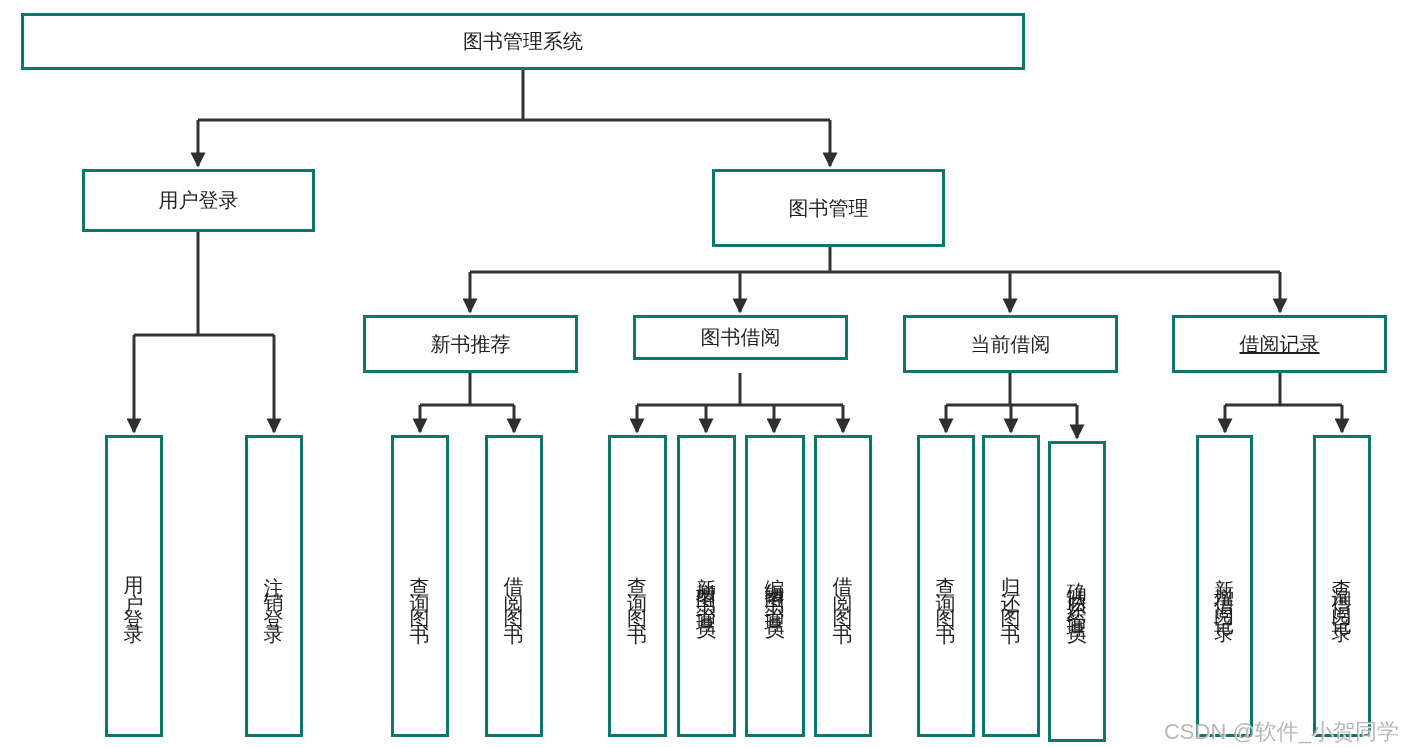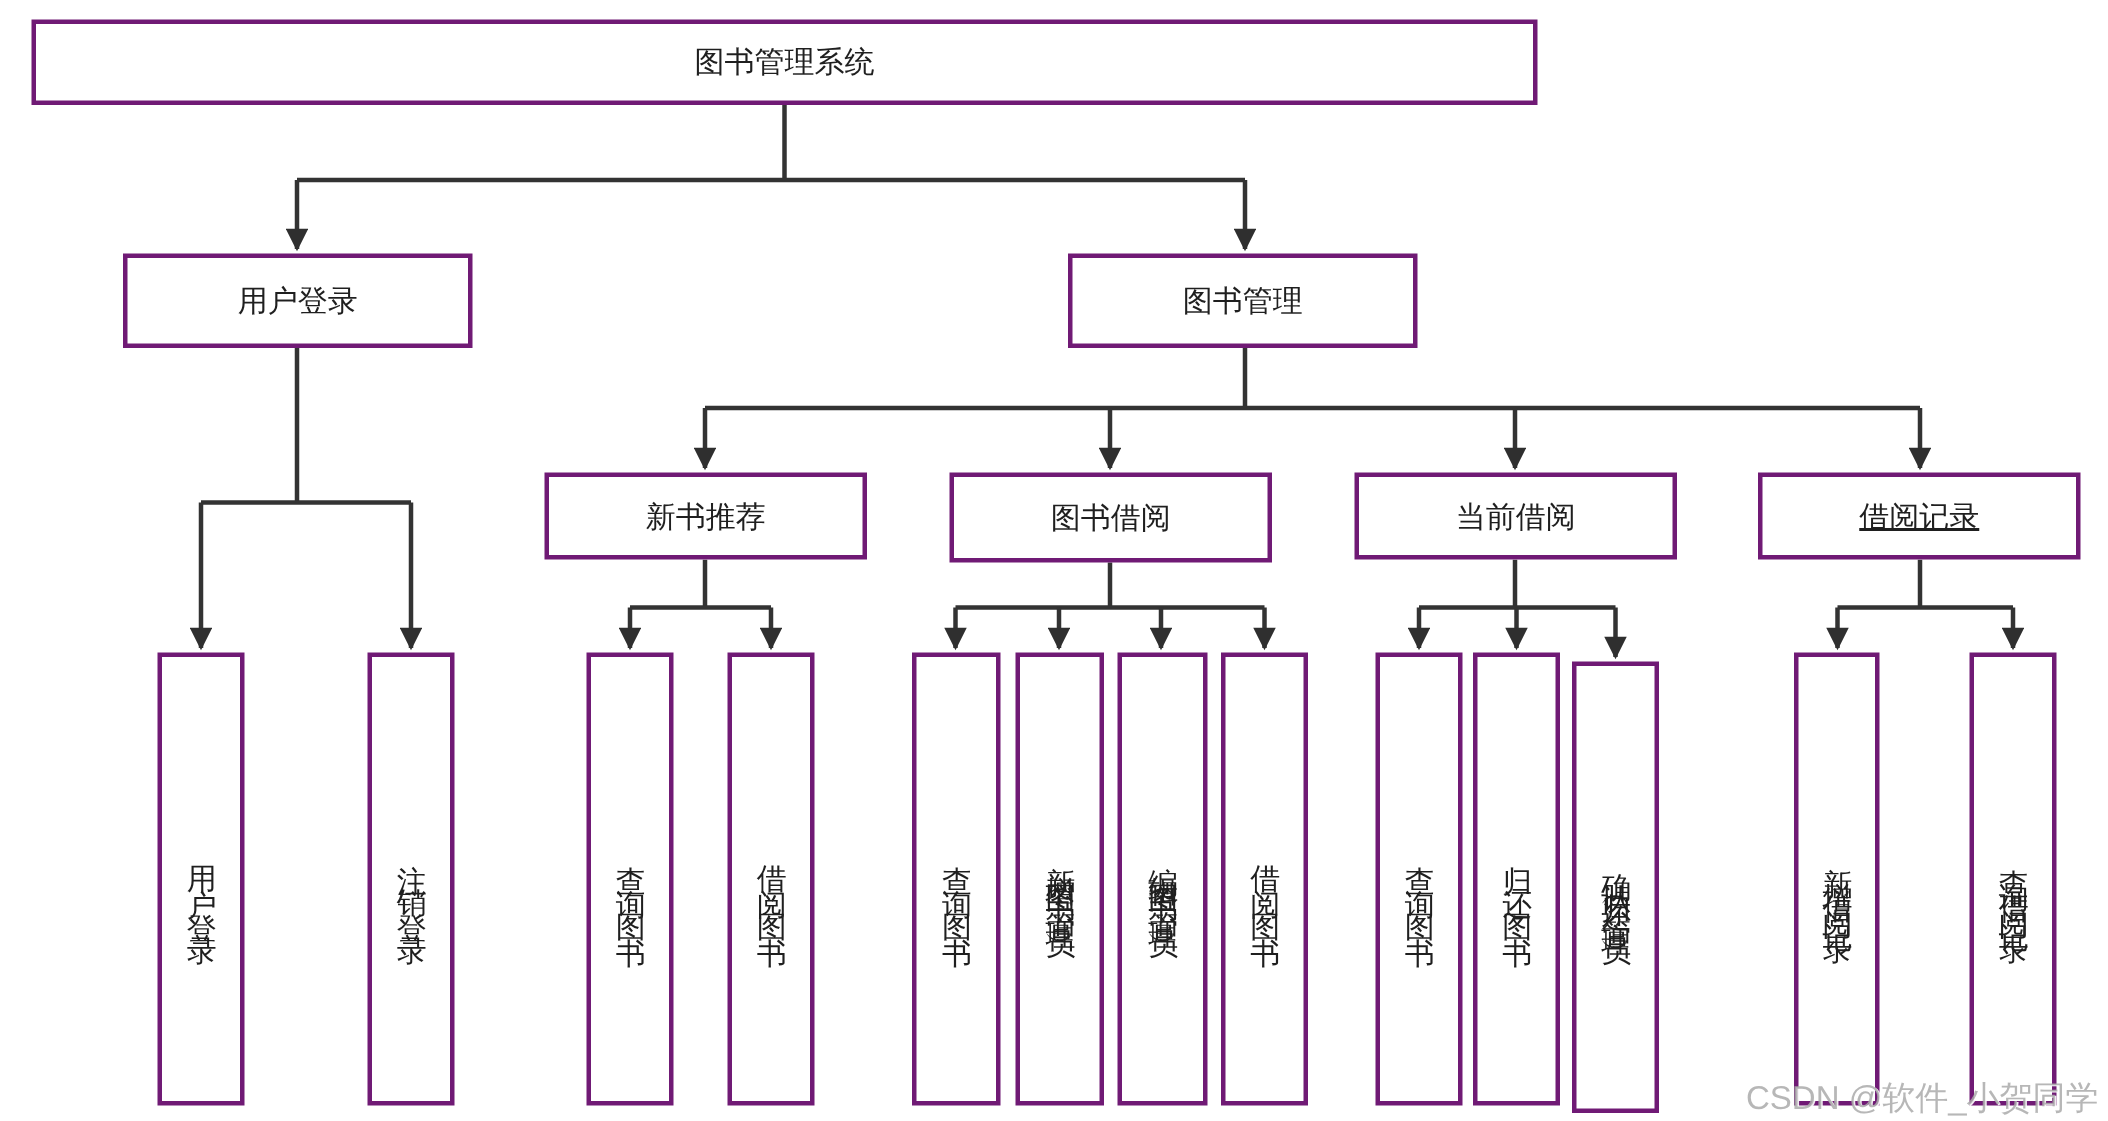--- a/index.html
+++ b/index.html
@@ -23,21 +23,21 @@
     height: 747px;
   }
   .ln {
     stroke: #333333;
     stroke-width: 3;
     fill: none;
   }
   .node {
     position: absolute;
     box-sizing: border-box;
-    border: 3px solid #701a75;
+    border: 3px solid #0f766e;
     background: #ffffff;
     display: flex;
     align-items: center;
     justify-content: center;
     color: #1f1f1f;
   }
   .node .lbl {
     font-size: 20px;
     color: #1f1f1f;
     white-space: nowrap;
@@ -122,28 +122,28 @@
     </g>
   </svg>
 
   <div class="node" style="left:21px; top:13px; width:1004px; height:57px;">
     <span class="lbl">图书管理系统</span>
   </div>
 
   <div class="node" style="left:82px; top:169px; width:233px; height:63px;">
     <span class="lbl">用户登录</span>
   </div>
-  <div class="node" style="left:712px; top:169px; width:233px; height:63px;align-items:center;">
+  <div class="node" style="left:712px; top:169px; width:233px; height:78px;align-items:center;">
     <span class="lbl">图书管理</span>
   </div>
 
   <div class="node" style="left:363px; top:315px; width:215px; height:58px;text-align:center;">
     <span class="lbl">新书推荐</span>
   </div>
-  <div class="node" style="left:633px; top:315px; width:215px; height:60px;">
+  <div class="node" style="left:633px; top:315px; width:215px; height:45px;">
     <span class="lbl">图书借阅</span>
   </div>
   <div class="node" style="left:903px; top:315px; width:215px; height:58px;">
     <span class="lbl">当前借阅</span>
   </div>
   <div class="node" style="left:1172px; top:315px; width:215px; height:58px;text-decoration:underline;">
     <span class="lbl">借阅记录</span>
   </div>
 
   <div class="node leaf sp4" style="left:105px; top:435px; width:58px; height:302px;">

